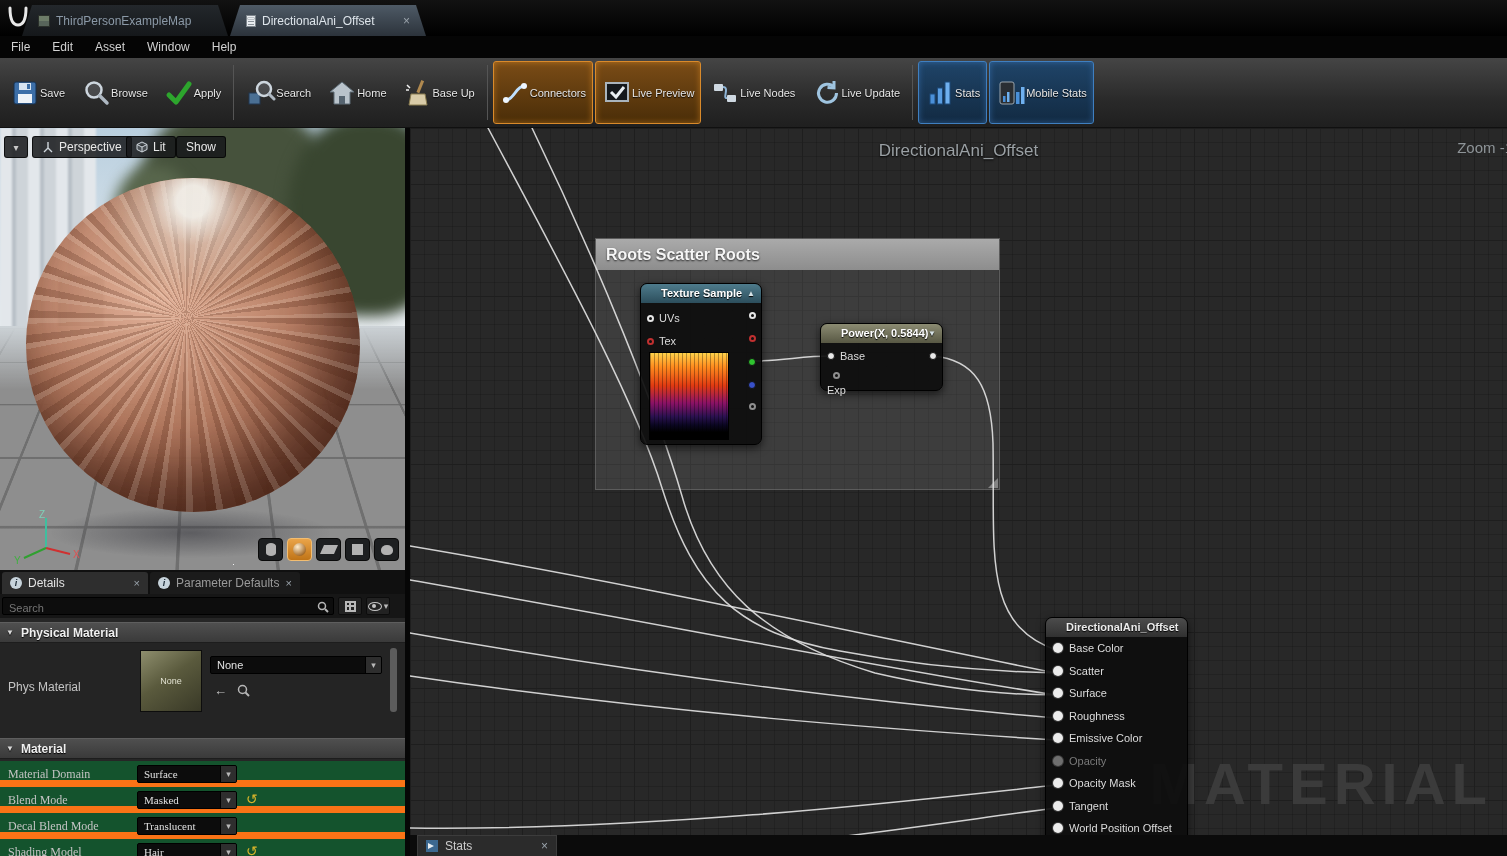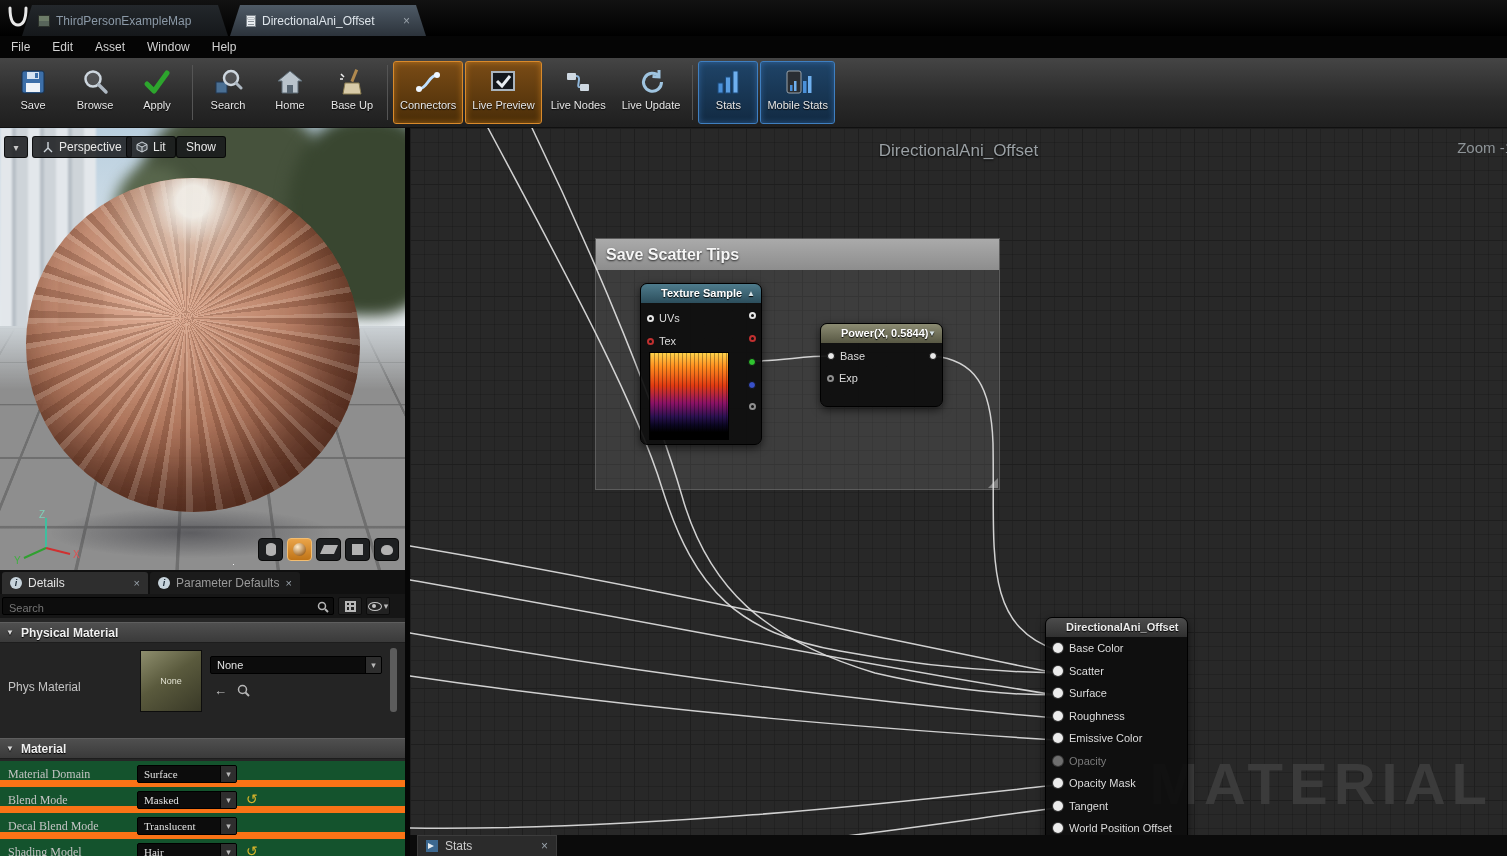--- a/index.html
+++ b/index.html
@@ -26,21 +26,21 @@
 
   
   .menubar { position:absolute; left:0; top:36px; width:1507px; height:22px; background:#050505;
     display:flex; align-items:center; }
   .menu-item { color:#d2d2d2; font-size:12px; padding:3px 11px; }
 
   
   .toolbar { position:absolute; left:0; top:58px; width:1507px; height:70px;
     background:linear-gradient(#454545,#2a2a2a 60%, #1f1f1f); border-bottom:1px solid #101010;
     display:flex; align-items:stretch; padding:3px 2px; }
-  .tbtn { min-width:60px; padding:2px 6px; display:flex; flex-direction:column; align-items:center;
+  .tbtn { min-width:60px; padding:2px 6px; display:flex; flex-direction:row; align-items:center;
     justify-content:flex-start; border:1px solid transparent; border-radius:3px; margin:0 1px; }
   .tbtn .ticon { width:30px; height:30px; display:block; margin:3px auto 2px; }
   .tlabel { font-size:11px; color:#e6e6e6; text-shadow:0 1px 1px #000; white-space:nowrap; }
   .tbtn.hl-orange { background:linear-gradient(#7a4c16,#4a2d08); border:1px solid #d98a2b;
     box-shadow:inset 0 0 6px rgba(255,160,40,.45); }
   .tbtn.hl-blue { background:linear-gradient(#1f4468,#122a42); border:1px solid #3f7fc0;
     box-shadow:inset 0 0 6px rgba(70,140,220,.45); }
   .tsep { width:1px; background:#141414; border-right:1px solid #555; margin:4px 4px; }
 
   
@@ -190,21 +190,21 @@
   .pin.hollow.gray { border-color:#8f8f8f; }
   .pin.filled { background:#e8e8e8; border:1px solid #111; }
   .pin.filled.green { background:#2fc42f; }
   .pin.filled.blue { background:#3850c8; }
   .outpin { position:absolute; right:5px; }
   .tex-preview { position:absolute; left:8px; top:68px; width:80px; height:88px; border:1px solid #000;
     background:
       repeating-linear-gradient(90deg, rgba(0,0,0,.3) 0 1px, transparent 1px 4px),
       linear-gradient(to bottom, #ffd24a 0%, #ff8c1e 16%, #e03a12 38%, #8c1266 58%,
         #2a1150 74%, #0a0620 84%, #000 92%); }
-  .pow-node { left:410px; top:195px; width:123px; height:84px; }
+  .pow-node { left:410px; top:195px; width:123px; height:68px; }
   .pow-node .nhead { background:linear-gradient(#8b8b72,#585844); }
   .main-node { left:635px; top:489px; width:143px; height:240px; }
   .main-node .nhead { background:linear-gradient(#4c4c4c,#313131); text-align:center; color:#ececec; }
   .mrow { height:22.5px; display:flex; align-items:center; gap:6px; padding-left:7px;
     font-size:11px; color:#dcdcdc; }
   .mpin { width:10px; height:10px; border-radius:50%; background:#ececec; box-shadow:0 0 0 1px #3a3a3a; }
   .mrow.dis { color:#7a7a7a; }
   .mrow.dis .mpin { background:#6f6f6f; }
 
   
@@ -502,21 +502,21 @@
 
   <div class="vdivider"></div>
 
   <div class="graph">
     <div class="graph-title">DirectionalAni_Offset</div>
     <div class="graph-zoom">Zoom -1</div>
     <div class="watermark">MATERIAL</div>
 
     <div class="comment">
       <div class="comment-head">
-        <span>Save Scatter Tips</span>
+        <span>Roots Scatter Roots</span>
       </div>
       <div class="comment-grip"></div>
     </div>
 
     <svg class="wires" width="1097" height="707">
       <path d="M342,233 C372,233 392,228 420,228"></path>
       <path d="M523,228 C565,232 581,258 583,315 C585,425 572,496 646,522"></path>
       <path d="M0,418 C220,455 460,508 646,545"></path>
       <path d="M0,452 C230,492 470,540 646,567"></path>
       <path d="M0,505 C240,548 480,576 646,590"></path>
@@ -550,21 +550,21 @@
 
     <div class="gnode pow-node">
       <div class="nhead">
         <span>Power(X, 0.5844)</span>
         <span class="coll">▼</span>
       </div>
       <div class="in-row" style="top:26px;">
         <span class="pin filled"></span>
         <span>Base</span>
       </div>
-      <div class="in-row" style="top:48px;">
+      <div class="in-row" style="top:48px;flex-direction:column;">
         <span class="pin hollow gray"></span>
         <span>Exp</span>
       </div>
       <span class="pin filled outpin" style="top:28px;"></span>
     </div>
 
     <div class="gnode main-node">
       <div class="nhead">
         <span>DirectionalAni_Offset</span>
       </div>

